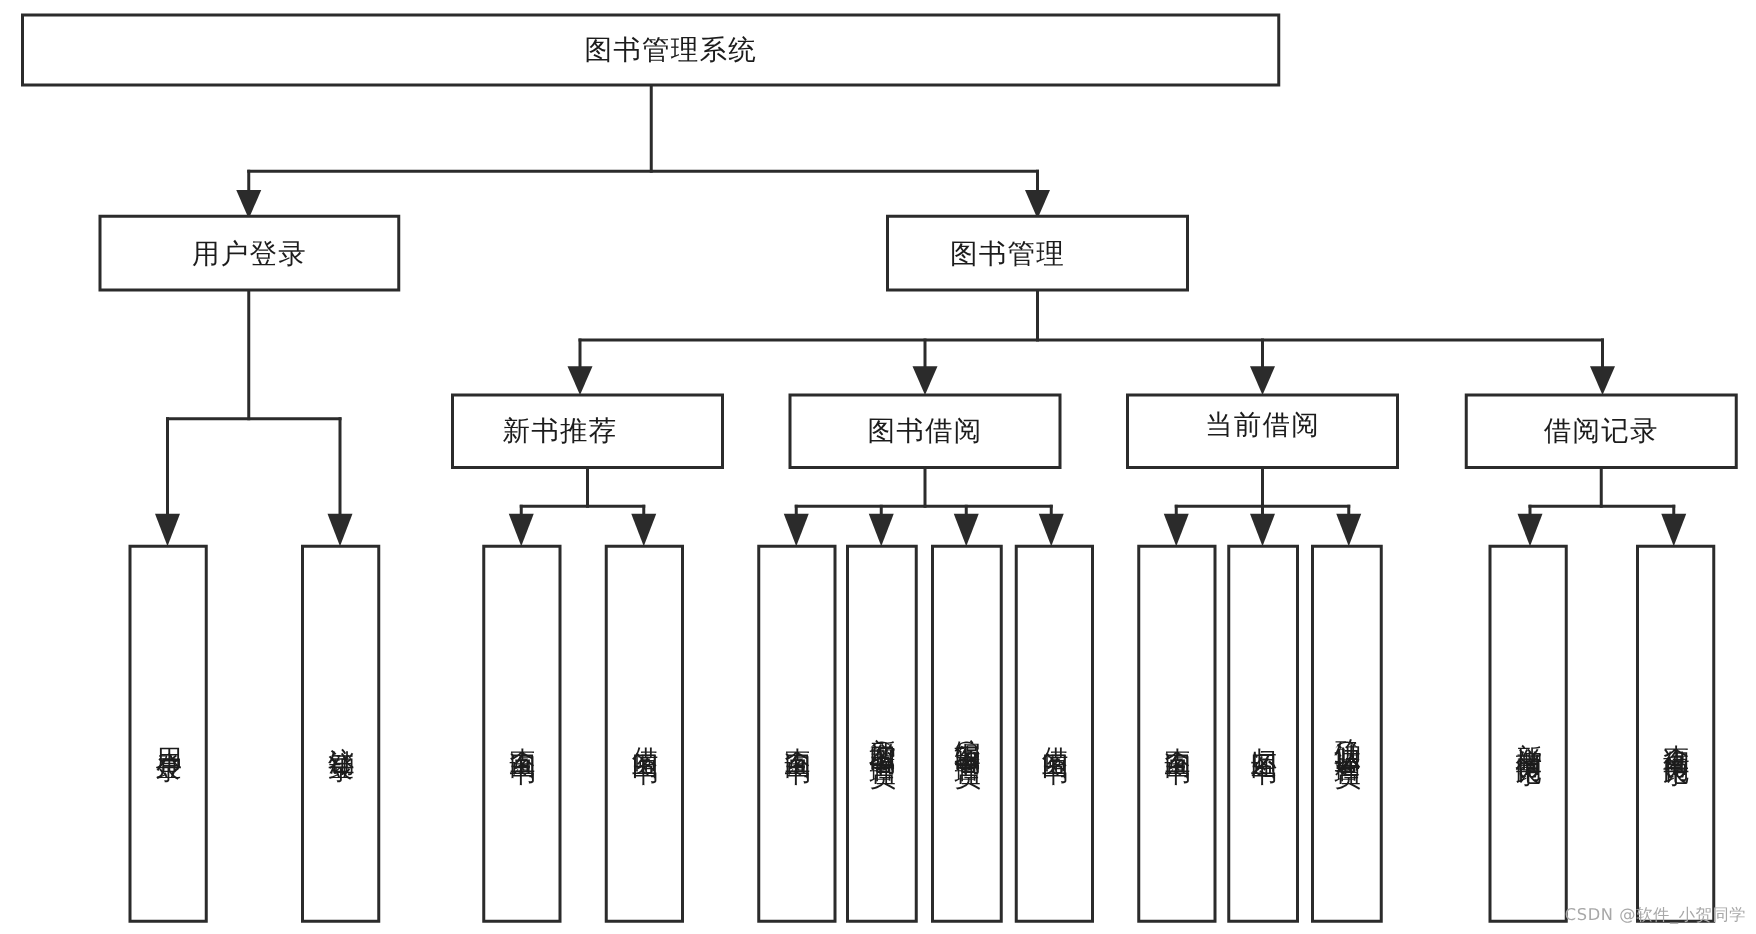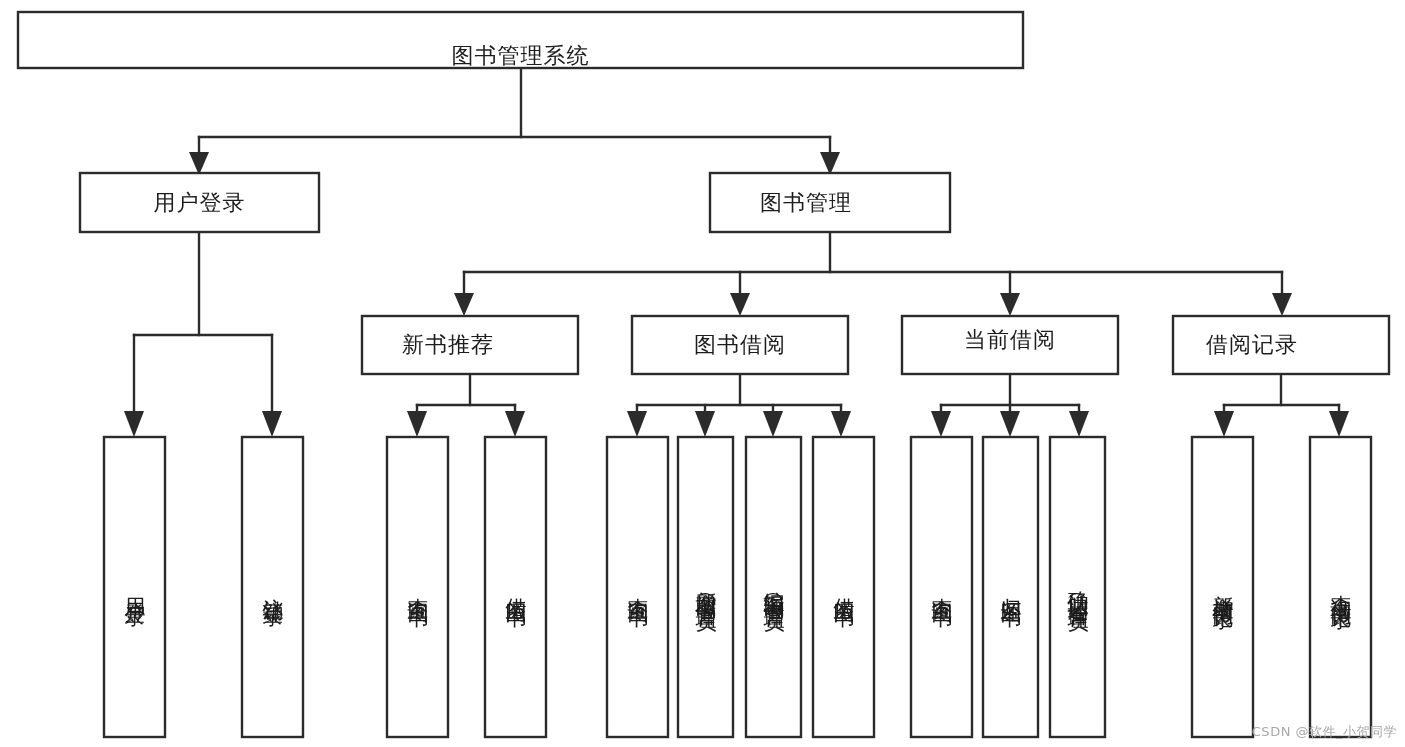--- a/index.html
+++ b/index.html
@@ -177,21 +177,21 @@
 
       <rect class="node-rect" x="911" y="437" width="61" height="300"></rect>
       <rect class="node-rect" x="983" y="437" width="55" height="300"></rect>
       <rect class="node-rect" x="1050" y="437" width="55" height="300"></rect>
 
       <rect class="node-rect" x="1192" y="437" width="61" height="300"></rect>
       <rect class="node-rect" x="1310" y="437" width="61" height="300"></rect>
     </g>
   </svg>
 
-  <div class="hlabel-wrap" style="left:18px; top:28px; width:1005px; height:56px;">
+  <div class="hlabel-wrap" style="left:18px; top:12px; width:1005px; height:56px;padding-left:16px;">
     <span class="hlabel-text">图书管理系统</span>
   </div>
 
   <div class="hlabel-wrap" style="left:80px; top:173px; width:239px; height:59px;">
     <span class="hlabel-text">用户登录</span>
   </div>
 
   <div class="hlabel-wrap" style="left:710px; top:173px; width:192px; height:59px;">
     <span class="hlabel-text">图书管理</span>
   </div>
@@ -201,21 +201,21 @@
   </div>
 
   <div class="hlabel-wrap" style="left:632px; top:316px; width:216px; height:58px;justify-content:center;">
     <span class="hlabel-text">图书借阅</span>
   </div>
 
   <div class="hlabel-wrap" style="left:902px; top:316px; width:216px; height:48px;text-align:center;">
     <span class="hlabel-text">当前借阅</span>
   </div>
 
-  <div class="hlabel-wrap" style="left:1144px; top:316px; width:216px; height:58px;">
+  <div class="hlabel-wrap" style="left:1173px; top:316px; width:216px; height:58px;">
     <span class="hlabel-text">借阅记录</span>
   </div>
 
   <div class="vlabel-wrap" style="left:104px; top:437px; width:61px; height:300px;">
     <span class="vlabel-text">用户登录</span>
   </div>
 
   <div class="vlabel-wrap" style="left:242px; top:437px; width:61px; height:300px;">
     <span class="vlabel-text">注销登录</span>
   </div>

